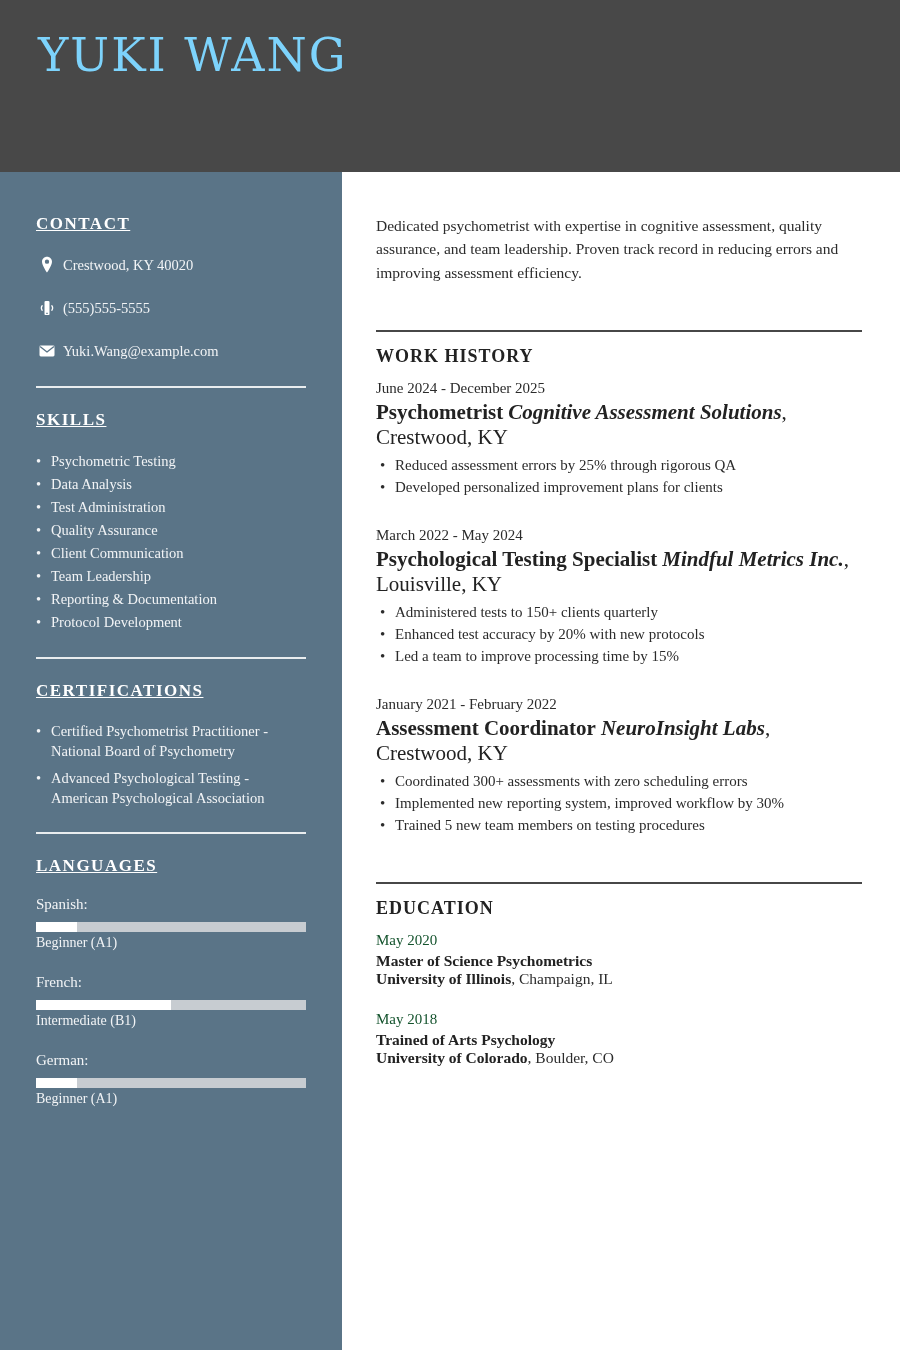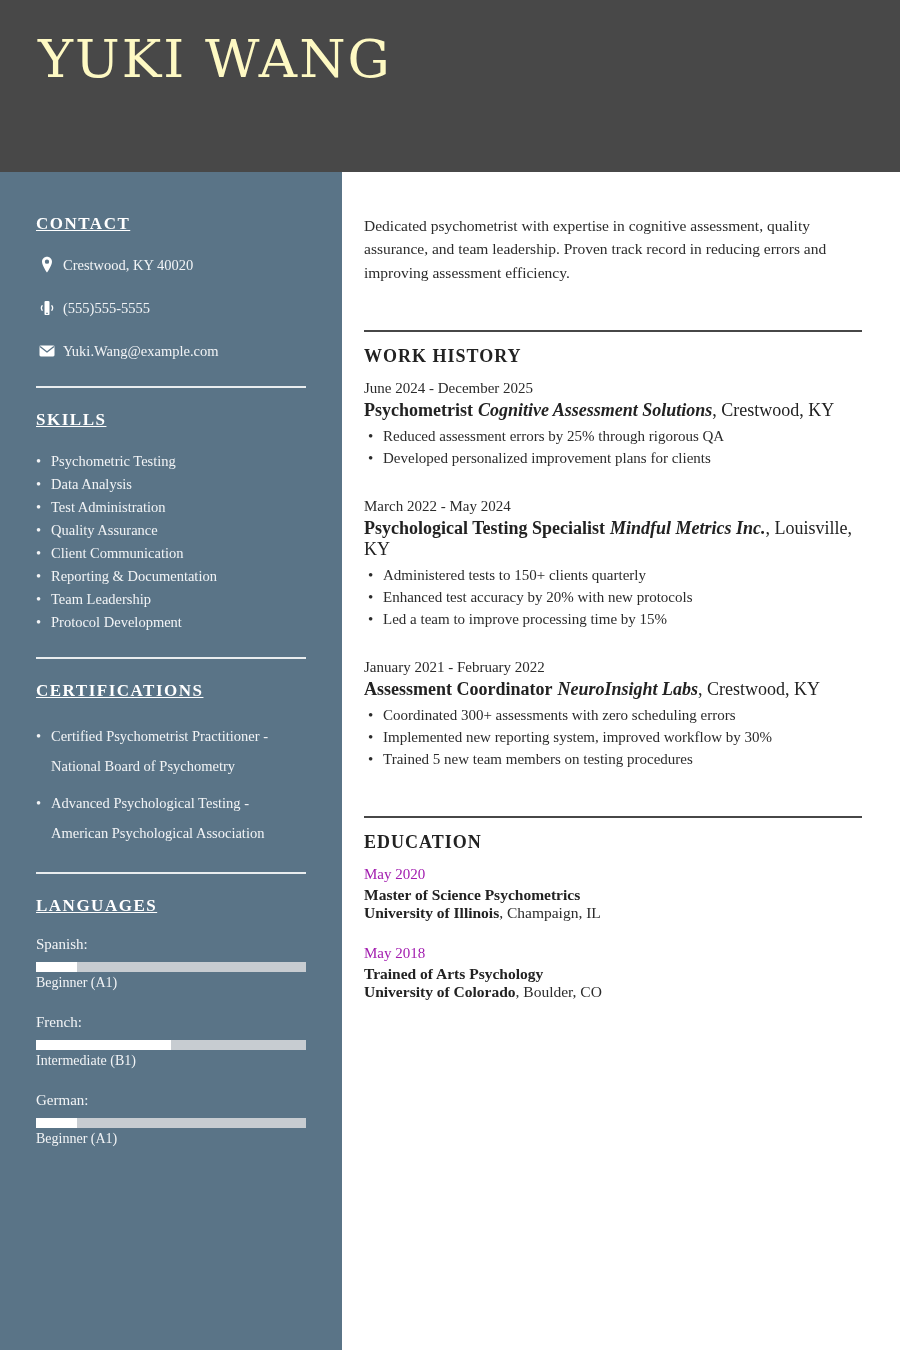--- a/index.html
+++ b/index.html
@@ -3,62 +3,62 @@
 <meta charset="utf-8">
 <style>
   * { margin:0; padding:0; box-sizing:border-box; }
   html,body { width:900px; background:#fff; }
   body { font-family:"Liberation Serif","DejaVu Serif",serif; }
   .page { width:900px; height:1350px; display:flex; flex-direction:column; overflow:hidden; }
 
   
   .header { flex:0 0 172px; background:#484848; padding:30px 0 0 38px; }
   .name { font-family:"DejaVu Serif","Liberation Serif",serif; font-weight:400;
-          font-size:53px; color:#fef9c3; letter-spacing:2px; line-height:1.1; }
+          font-size:46px; color:#7dd3fc; letter-spacing:2px; line-height:1.1; }
 
   
   .columns { flex:1; display:flex; }
   .sidebar { flex:0 0 342px; background:#5a7487; padding:42px 36px 40px 36px; }
-  .main { flex:1; background:#ffffff; padding:42px 38px 40px 22px; }
+  .main { flex:1; background:#ffffff; padding:42px 38px 40px 34px; }
 
   
   .side-heading { color:#ffffff; font-size:17px; font-weight:700; letter-spacing:1.5px; margin-bottom:20px;text-decoration:underline; }
   .contact-item { display:flex; align-items:center; gap:5px; margin-bottom:21px; color:#f2f4f6; font-size:14.5px; }
   .icon { width:22px; height:22px; flex:0 0 22px; display:inline-flex; align-items:center; justify-content:center; }
   .icon svg { width:20px; height:20px; display:block; }
   .side-divider { border:none; height:2px; background:#e9edef; margin:24px 0 22px 0; }
 
   .side-list { list-style:none; }
   .side-list li { position:relative; padding-left:15px; color:#f2f4f6; font-size:14.5px; line-height:22px; margin-bottom:1px; }
   .side-list li::before { content:"\2022"; position:absolute; left:0; top:0; color:#f2f4f6; }
-  .side-list.certs li { margin-bottom:7px; line-height:30px; }
+  .side-list.certs li { margin-bottom:7px; line-height:20px; }
 
   .lang { margin-bottom:23px; }
   .lang-name { color:#f2f4f6; font-size:15px; margin-bottom:9px; }
   .bar { width:100%; height:10px; background:#c7ccd1; }
   .fill { height:100%; background:#ffffff; width:0; }
   .lang-level { margin-top:3px; color:#f2f4f6; font-size:14px; }
 
   
   .summary { font-size:15.5px; color:#2b2b2b; line-height:1.5; max-width:486px; }
   .main-divider { border:none; height:2px; background:#474747; margin:46px 0 14px 0; }
   .main-heading { font-size:18px; font-weight:700; letter-spacing:1px; color:#222222; margin-bottom:13px; }
 
   .job { margin-bottom:29px; }
   .dates { font-size:15px; color:#2b2b2b; margin-bottom:3px; }
-  .role-line { font-size:18px; color:#222222; margin-bottom:4px; }
+  .role-line { font-size:21px; color:#222222; margin-bottom:4px; }
   .role { font-weight:700; }
   .company { font-weight:700; font-style:italic; margin-left:5px; }
   .loc { font-weight:400; }
   .job ul { list-style:none; }
   .job li { position:relative; padding-left:19px; font-size:15px; line-height:22px; color:#2b2b2b; }
   .job li::before { content:"\2022"; position:absolute; left:4px; top:0; }
 
   .degree { margin-bottom:23px; }
-  .edu-date { font-size:15px; color:#a21caf; margin-bottom:3px; }
+  .edu-date { font-size:15px; color:#14532d; margin-bottom:3px; }
   .degree-name { font-size:15.5px; font-weight:700; color:#222222; }
   .school-line { font-size:15.5px; color:#2b2b2b; }
   .school { font-weight:700; color:#222222; }
 </style>
 </head>
 <body>
 
 <div class="page">
 
   <header class="header">
@@ -107,22 +107,22 @@
       <hr class="side-divider">
 
       <section>
         <h2 class="side-heading">SKILLS</h2>
         <ul class="side-list">
           <li>Psychometric Testing</li>
           <li>Data Analysis</li>
           <li>Test Administration</li>
           <li>Quality Assurance</li>
           <li>Client Communication</li>
+          <li>Team Leadership</li>
           <li>Reporting &amp; Documentation</li>
-          <li>Team Leadership</li>
           <li>Protocol Development</li>
         </ul>
       </section>
 
       <hr class="side-divider">
 
       <section>
         <h2 class="side-heading">CERTIFICATIONS</h2>
         <ul class="side-list certs">
           <li>Certified Psychometrist Practitioner - National Board of Psychometry</li>

